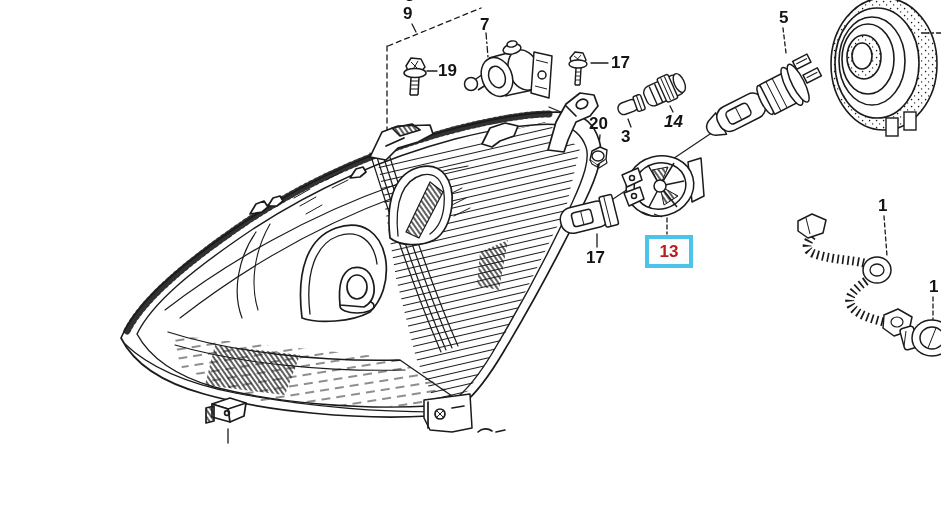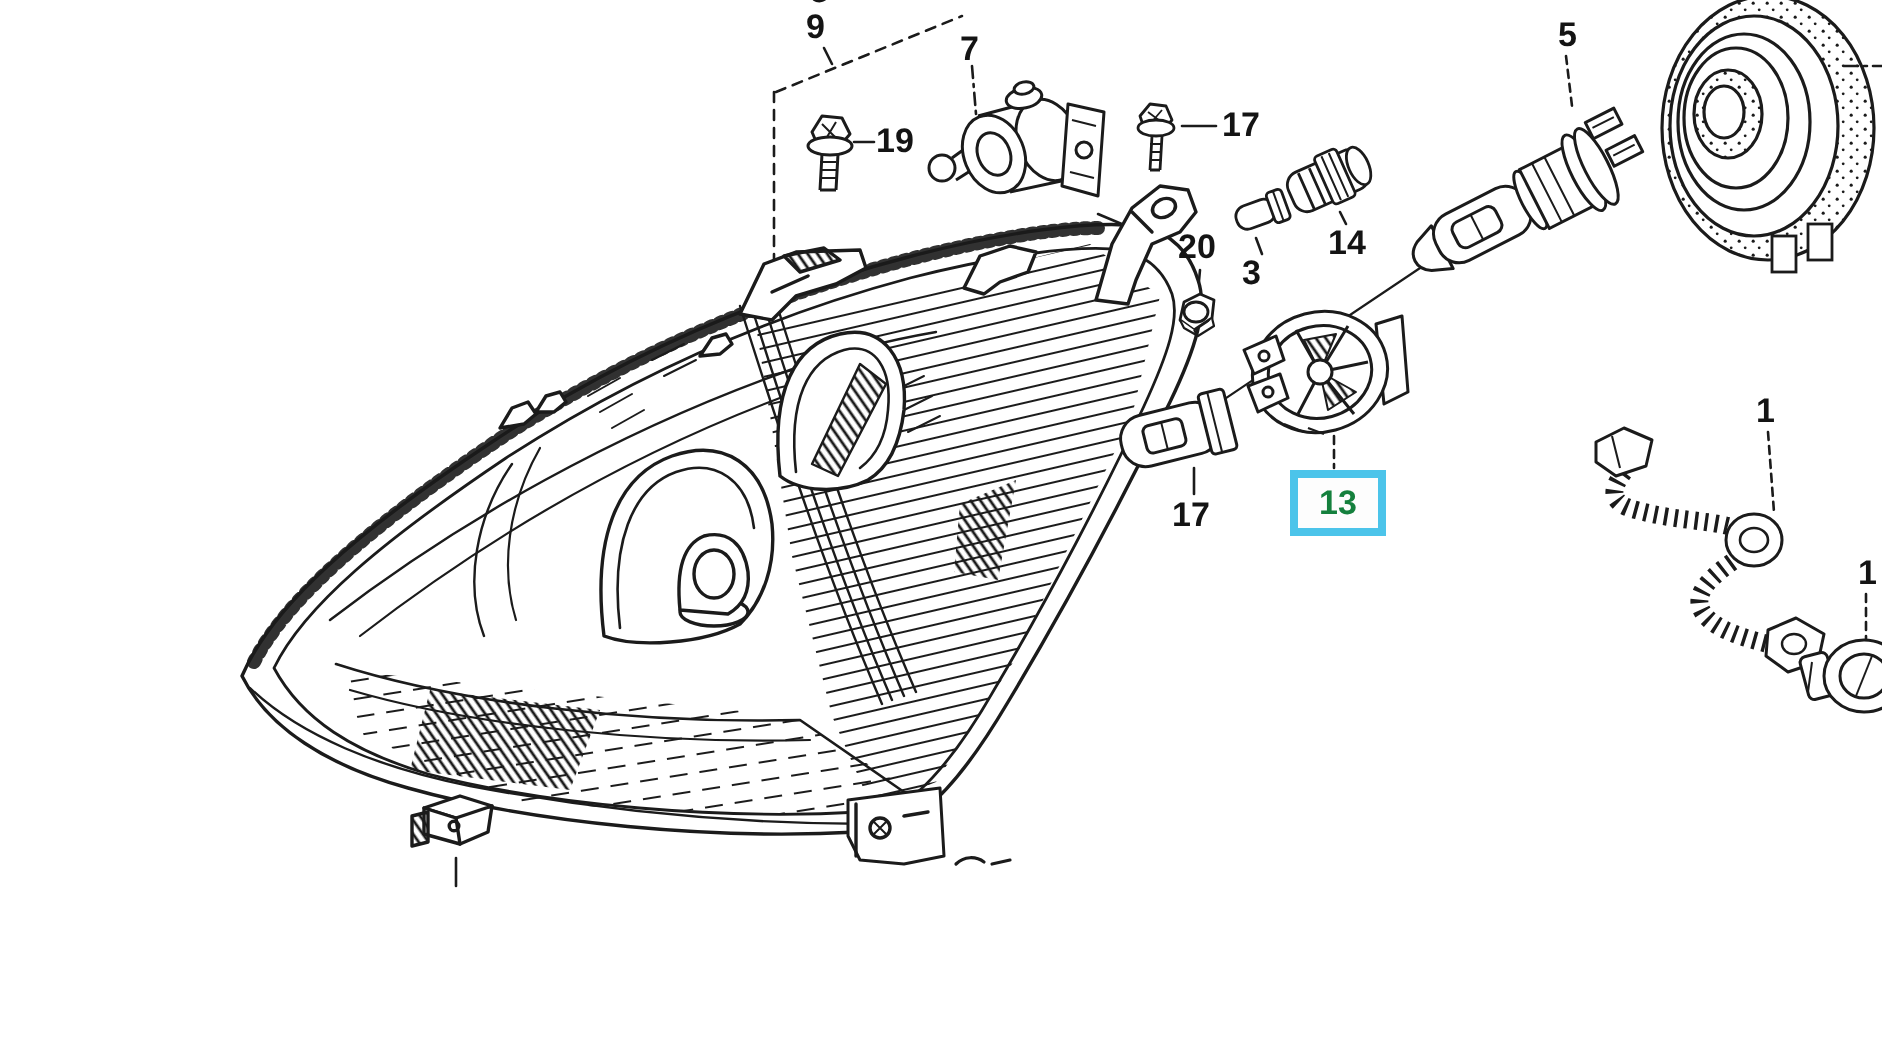--- a/index.html
+++ b/index.html
@@ -12,30 +12,30 @@
     position:absolute; z-index:3; font-weight:bold; font-size:17px;
     line-height:20px; color:#141414; user-select:none;
   }
   #lab-3  { left:405px; top:-14px; }
   #lab-9  { left:403px; top:4px; }
   #lab-7  { left:480px; top:15px; }
   #lab-19 { left:438px; top:61px;text-align:right; }
   #lab-17 { left:611px; top:53px; }
   #lab-18 { left:589px; top:114px; }
   #lab-10 { left:621px; top:127px; }
-  #lab-14 { left:664px; top:112px; }
+  #lab-14 { left:664px; top:112px;font-style:italic; }
   #lab-5  { left:779px; top:8px; }
   #lab-12 { left:586px; top:248px; }
   #lab-1a { left:878px; top:196px; }
   #lab-1b { left:929px; top:277px; }
   .hl-box {
     position:absolute; z-index:3; left:645px; top:235px;
     width:40px; height:25px; border:4px solid #4cc4ea; background:#fdfdfd;
     display:flex; align-items:center; justify-content:center;
-    font-weight:bold; font-size:17px; color:#15803d;
+    font-weight:bold; font-size:17px; color:#b91c1c;
   }
 </style>
 </head>
 <body>
 
 <div class="stage">
 
 <svg width="941" height="531" viewBox="0 0 941 531">
   <defs>
     <pattern id="hz" width="9" height="7" patternUnits="userSpaceOnUse" patternTransform="rotate(-13)">

